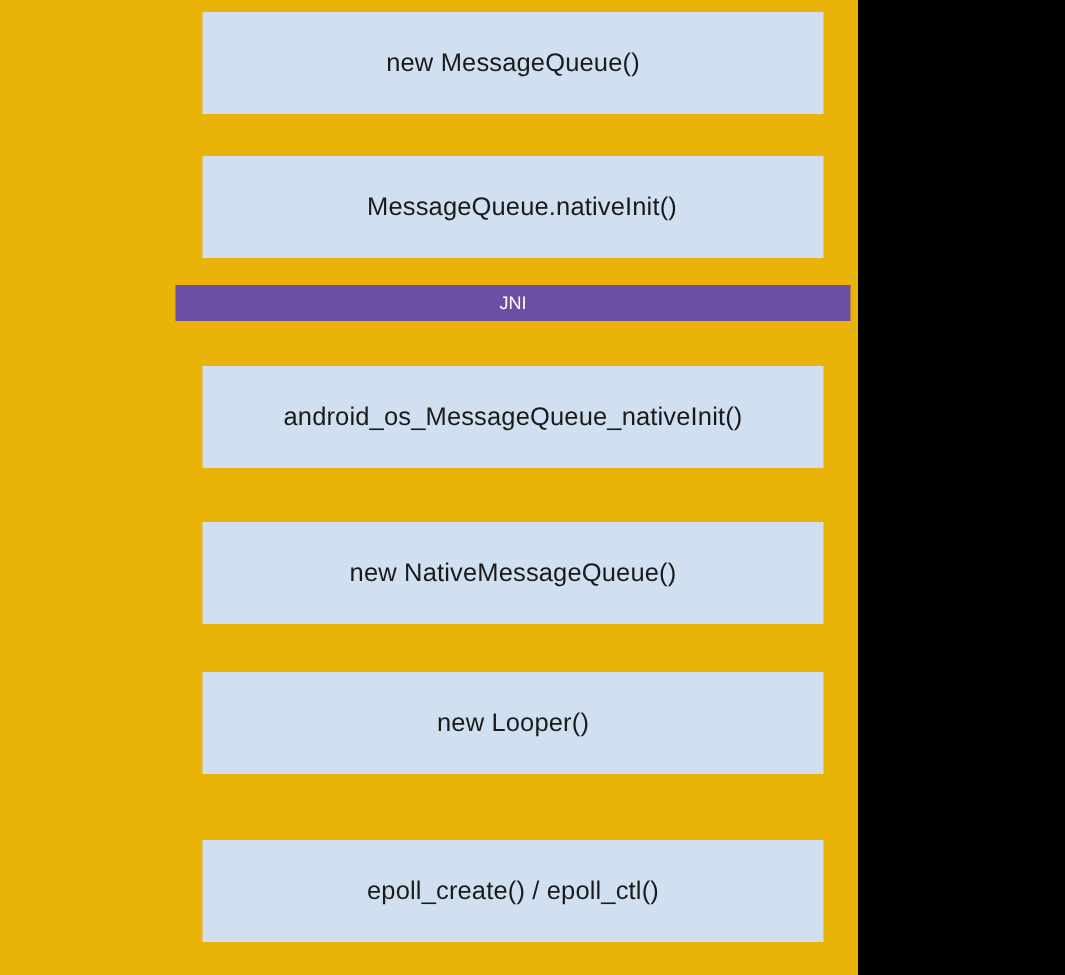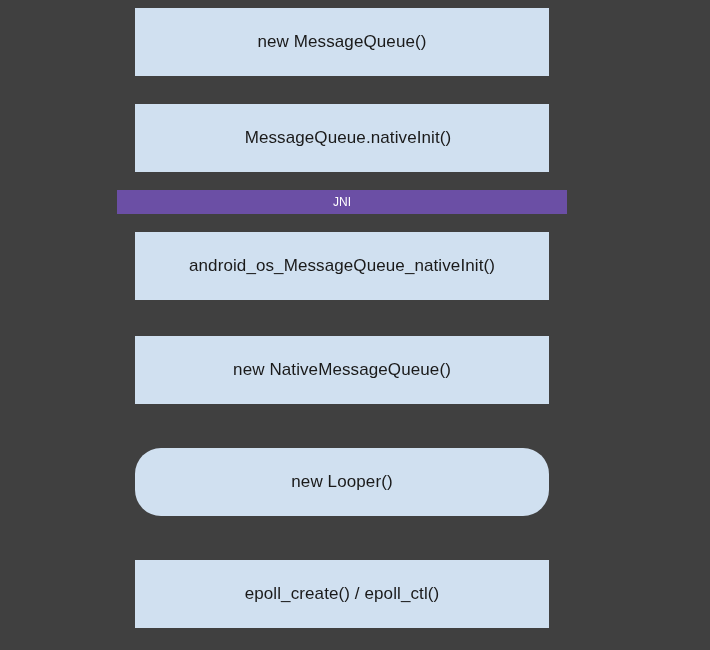--- a/index.html
+++ b/index.html
@@ -13,23 +13,23 @@
     height: 650px;
     position: relative;
     overflow: hidden;
     font-family: "Liberation Sans", sans-serif;
     -webkit-font-smoothing: antialiased;
   }
   #diagram {
     position: absolute;
     left: 0;
     top: 0;
-    width: 710px;
+    width: 572px;
     height: 650px;
-    background: #404040;
+    background: #eab308;
   }
   .node {
     position: absolute;
     left: 135px;
     width: 414px;
     height: 68px;
     background: #d0e0f0;
     color: #1a1a1a;
     display: flex;
     align-items: center;
@@ -59,23 +59,23 @@
   .band .band-label {
     font-size: 12px;
     line-height: 18px;
     font-family: "Liberation Sans", sans-serif;
     color: #ffffff;
     text-align: center;
     white-space: nowrap;
   }
   .n0 { top: 8px; }
   .n1 { top: 104px; padding-left: 12px; }
-  .n2 { top: 232px; }
-  .n3 { top: 336px; }
-  .n4 { top: 448px; border-radius: 26px; }
+  .n2 { top: 244px; }
+  .n3 { top: 348px; }
+  .n4 { top: 448px; }
   .n5 { top: 560px; align-items: center; }
   .b0 { top: 190px; }
 </style>
 </head>
 <body>
 
 <div id="diagram">
 
   <div class="node n0">
     <span class="node-label">new MessageQueue()</span>

